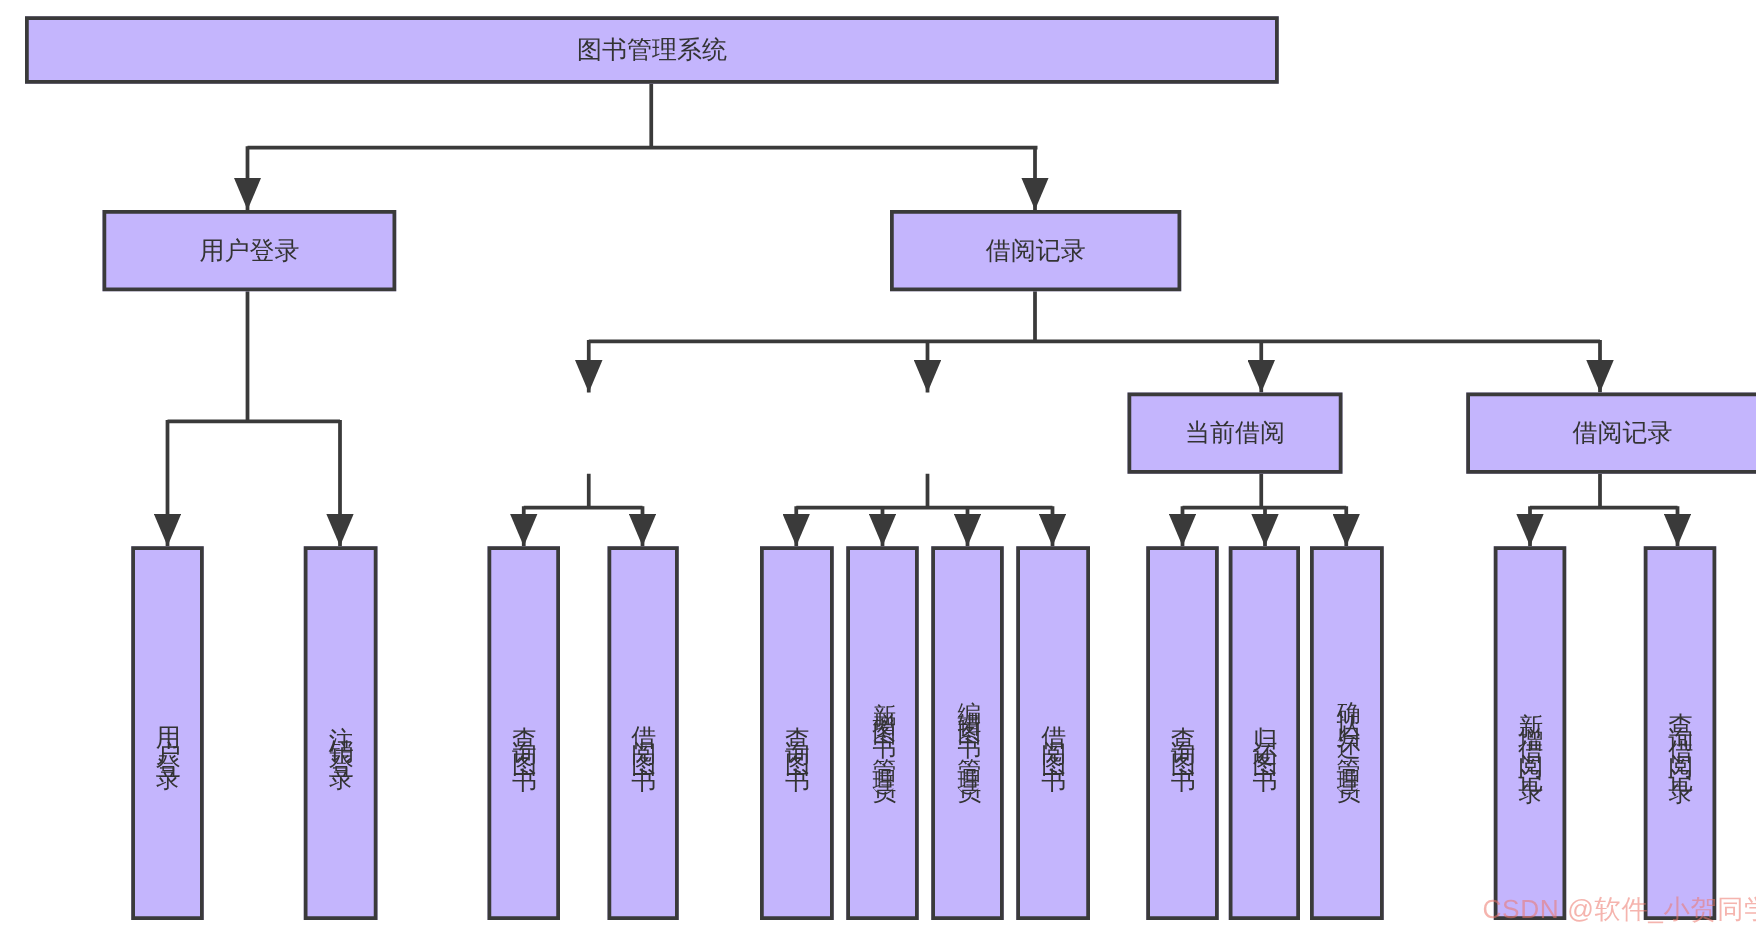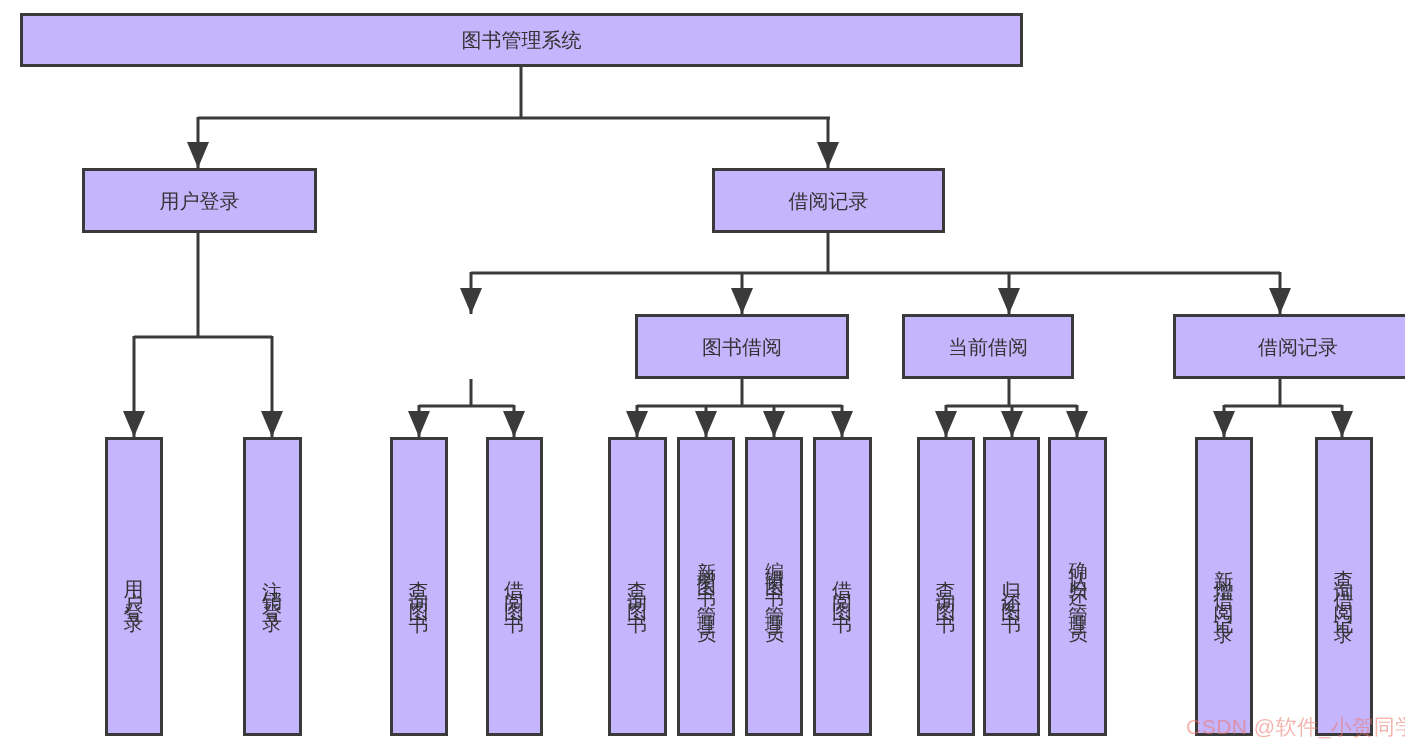--- a/index.html
+++ b/index.html
@@ -95,21 +95,20 @@
       <line x1="1224" y1="405" x2="1224" y2="437" marker-end="url(#arrow)"></line>
       <line x1="1342" y1="405" x2="1342" y2="437" marker-end="url(#arrow)"></line>
     </g>
   </svg>
 
   <div class="node" style="left:20px;top:13px;width:1003px;height:54px">图书管理系统</div>
 
   <div class="node" style="left:82px;top:168px;width:235px;height:65px">用户登录</div>
   <div class="node" style="left:712px;top:168px;width:233px;height:65px">借阅记录</div>
 
-  <div class="node" style="left:635px;top:314px;width:214px;height:65px">图书借阅</div>
   <div class="node" style="left:902px;top:314px;width:172px;height:65px">当前借阅</div>
   <div class="node" style="left:1173px;top:314px;width:250px;height:65px">借阅记录</div>
 
   <div class="node vbox" style="left:105px;top:437px;width:58px;height:299px">用户登录</div>
   <div class="node vbox" style="left:243px;top:437px;width:59px;height:299px">注销登录</div>
 
   <div class="node vbox" style="left:390px;top:437px;width:58px;height:299px">查询图书</div>
   <div class="node vbox" style="left:486px;top:437px;width:57px;height:299px">借阅图书</div>
 
   <div class="node vbox" style="left:608px;top:437px;width:59px;height:299px">查询图书</div>

